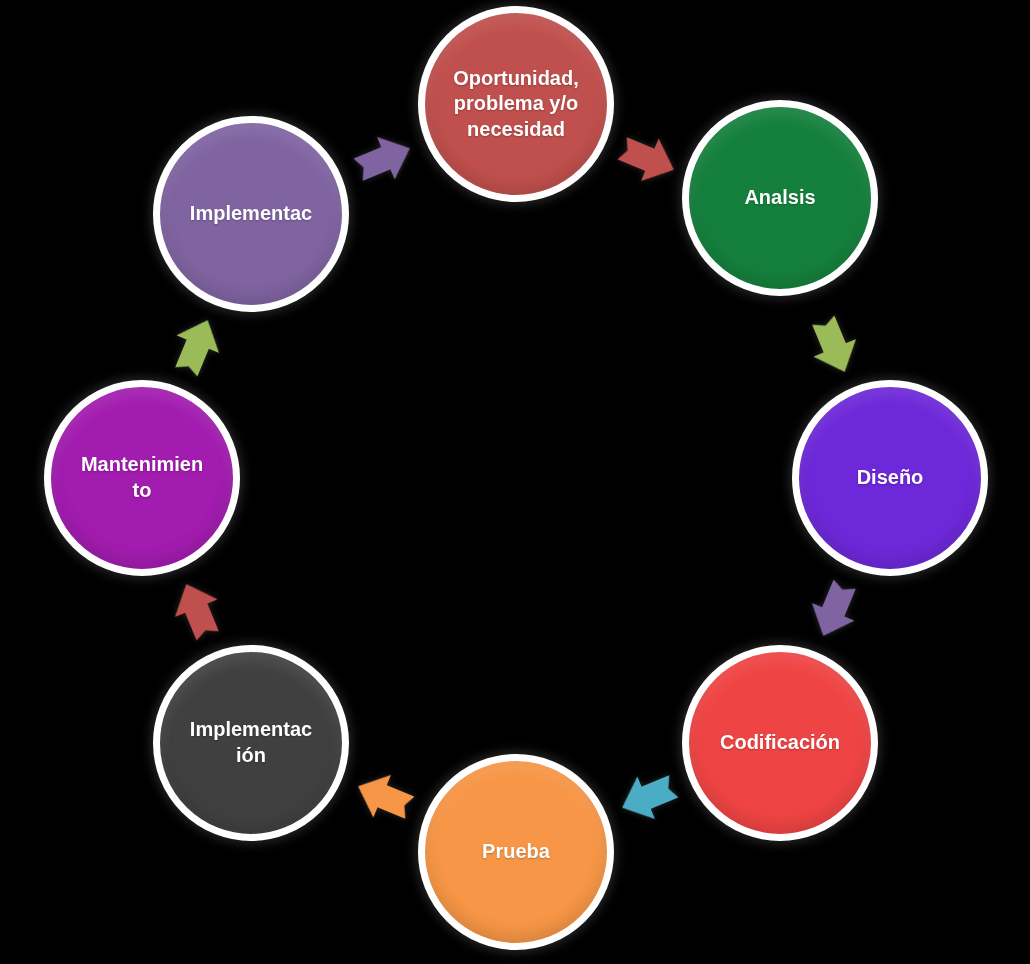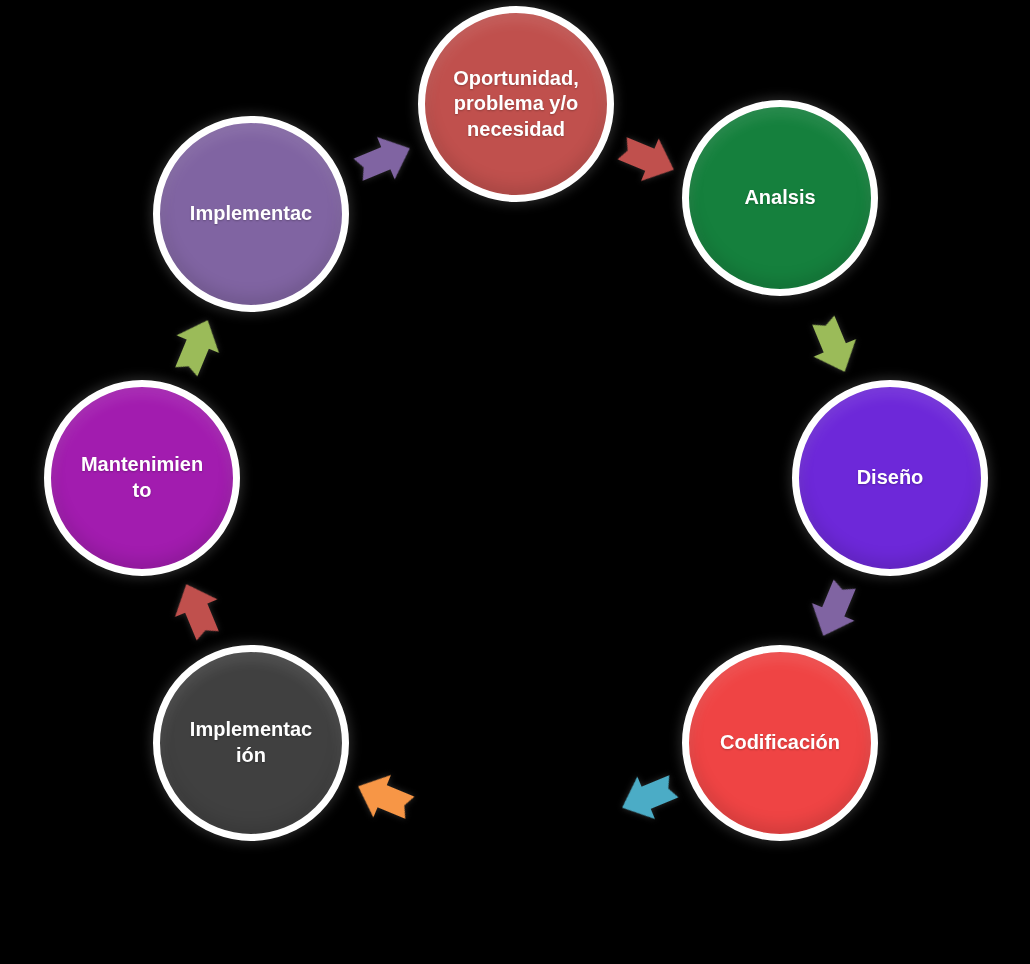--- a/index.html
+++ b/index.html
@@ -61,20 +61,23 @@
   </div>
   <div class="node" style="left: 682px; top: 100px; background-color: #15803d;">
     <span class="node-label">Analsis</span>
   </div>
   <div class="node" style="left: 792px; top: 380px; background-color: #6d28d9;">
     <span class="node-label">Diseño</span>
   </div>
   <div class="node" style="left: 682px; top: 645px; background-color: #ef4444;">
     <span class="node-label">Codificación</span>
   </div>
+  <div class="node" style="left: 418px; top: 754px; background-color: rgb(247, 150, 70);">
+    <span class="node-label">Prueba</span>
+  </div>
   <div class="node" style="left: 153px; top: 645px; background-color: #404040;">
     <span class="node-label">Implementac
 ión</span>
   </div>
   <div class="node" style="left: 44px; top: 380px; background-color: #a21caf;">
     <span class="node-label">Mantenimien
 to</span>
   </div>
   <div class="node" style="left: 153px; top: 116px; background-color: rgb(128, 100, 162);">
     <span class="node-label">Implementac</span>

